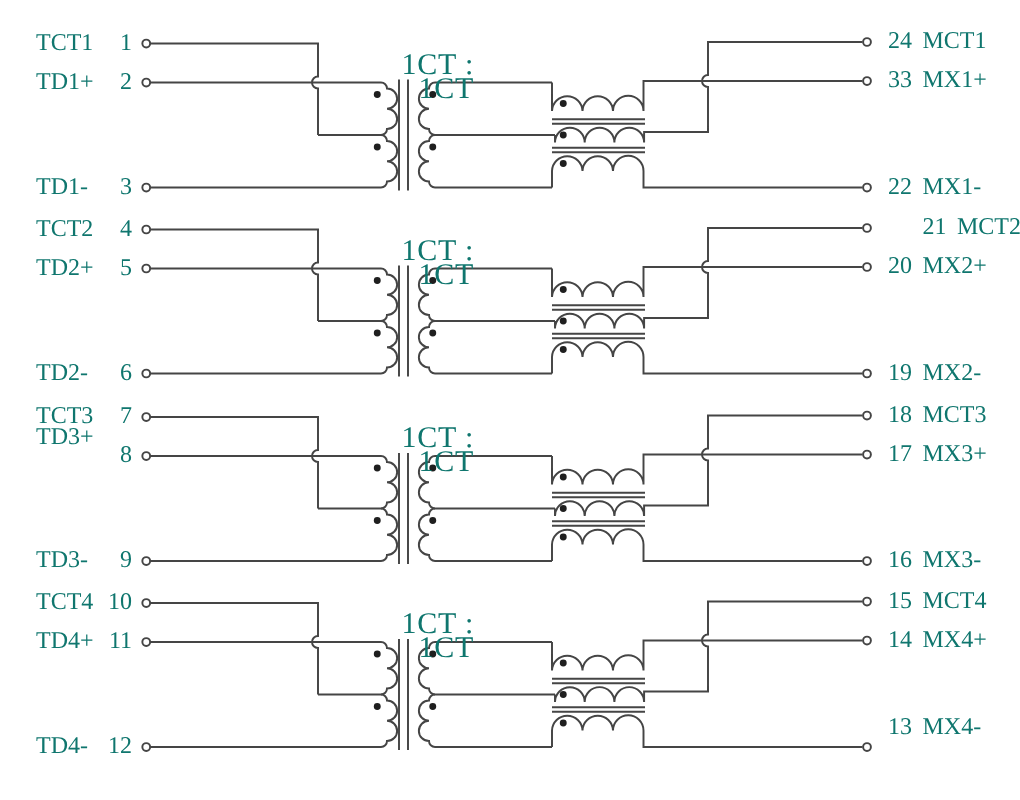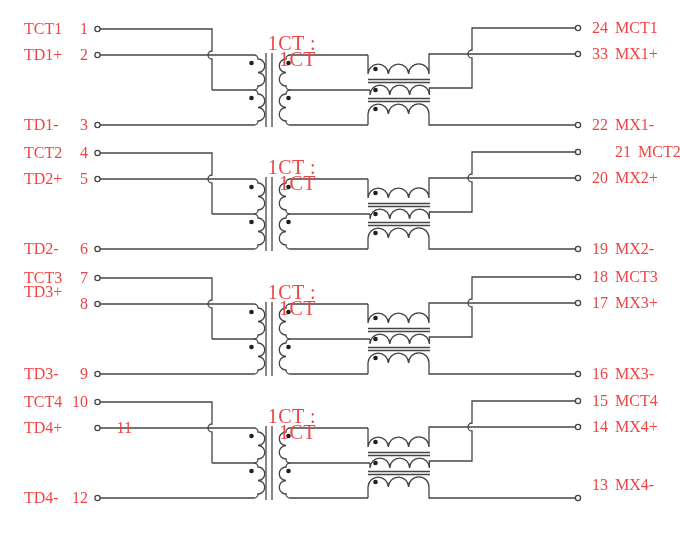--- a/index.html
+++ b/index.html
@@ -1,18 +1,18 @@
 <!DOCTYPE html>
 <html><head>
 <meta charset="utf-8">
 <style>
   html,body{margin:0;padding:0;background:#ffffff;}
   #stage{
     position:relative;width:680px;height:533px;background:#ffffff;overflow:hidden;
-    font-family:"Liberation Serif","DejaVu Serif",serif;color:#ef4444;
+    font-family:"Liberation Serif","DejaVu Serif",serif;color:#0f766e;
   }
   #wires{position:absolute;left:0;top:0;}
   .plabel{position:absolute;height:20px;line-height:20px;font-size:16px;white-space:nowrap;}
   .lname{left:24px;}
   .lnum{left:50px;width:38px;text-align:right;}
   .rrow{left:590px;}
   .rnum{display:inline-block;width:18px;text-align:right;}
   .rname{margin-left:7px;}
   .ratio{position:absolute;left:226px;width:90px;height:16px;line-height:16px;
          text-align:right;font-size:20px;letter-spacing:0.5px;}
@@ -165,20 +165,20 @@
     <div class="plabel lnum" style="top: 294px;">8</div>
     <div class="plabel lname" style="top: 364px;">TD3-</div>
     <div class="plabel lnum" style="top: 364px;">9</div>
     <div class="plabel rrow" style="top: 267px;"><span class="rnum">18</span><span class="rname">MCT3</span></div>
     <div class="plabel rrow" style="top: 293px;"><span class="rnum">17</span><span class="rname">MX3+</span></div>
     <div class="plabel rrow" style="top: 364px;"><span class="rnum">16</span><span class="rname">MX3-</span></div>
     <div class="ratio" style="top: 284px;">1CT : 1CT</div>
     <div class="plabel lname" style="top: 392px;">TCT4</div>
     <div class="plabel lnum" style="top: 392px;">10</div>
     <div class="plabel lname" style="top: 418px;">TD4+</div>
-    <div class="plabel lnum" style="top: 418px; padding-left: 44px;">11</div>
+    <div class="plabel lnum" style="top: 418px;">11</div>
     <div class="plabel lname" style="top: 488px;">TD4-</div>
     <div class="plabel lnum" style="top: 488px;">12</div>
     <div class="plabel rrow" style="top: 391px;"><span class="rnum">15</span><span class="rname">MCT4</span></div>
     <div class="plabel rrow" style="top: 417px;"><span class="rnum">14</span><span class="rname">MX4+</span></div>
     <div class="plabel rrow" style="top: 475px;"><span class="rnum">13</span><span class="rname">MX4-</span></div>
     <div class="ratio" style="top: 408px;">1CT : 1CT</div>
   </div>
 
 </body></html>

